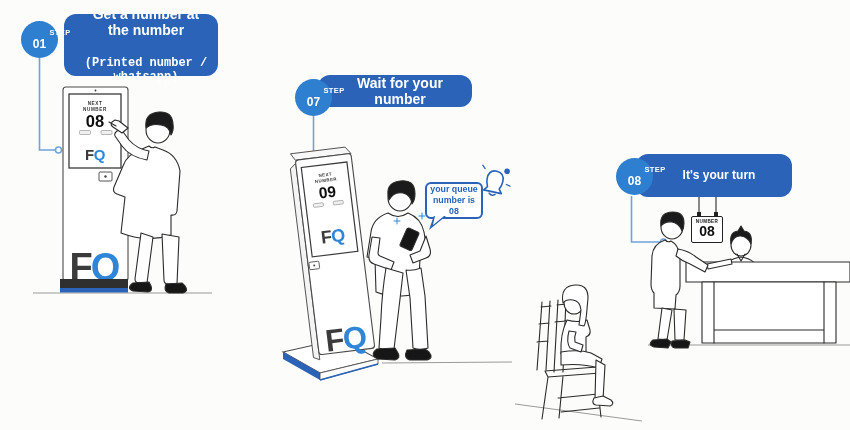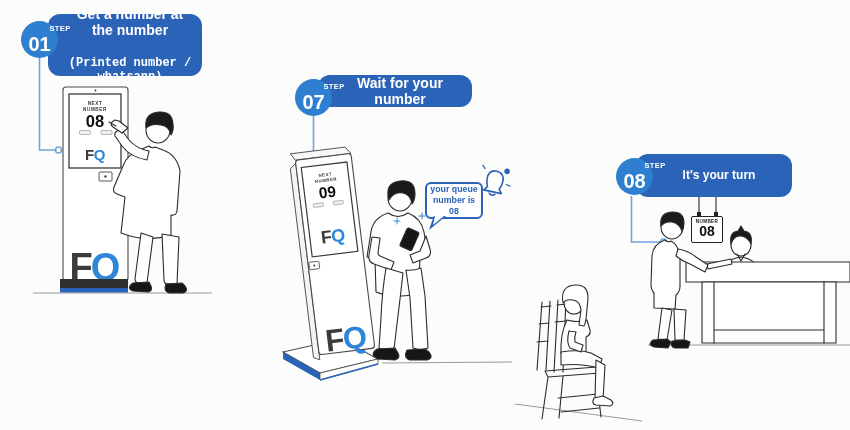--- a/index.html
+++ b/index.html
@@ -9,29 +9,29 @@
   }
   .canvas svg.art{position:absolute;left:0;top:0;z-index:1;}
   svg text{font-family:"Liberation Sans",sans-serif;}
 
   
   .badge-circ{
     position:absolute;width:37px;height:37px;border-radius:50%;background:#2e7fd0;color:#fff;
     display:flex;flex-direction:column;align-items:center;justify-content:center;z-index:4;
   }
   .badge-circ .bstep{font-size:7.5px;font-weight:700;letter-spacing:.4px;line-height:1;margin-left:41px;}
-  .badge-circ .bnum{font-size:20px;font-weight:800;line-height:1;margin-top:1px;}
+  .badge-circ .bnum{font-size:12px;font-weight:800;line-height:1;margin-top:1px;}
   .pill{
     position:absolute;background:#2a63b7;border-radius:12px;color:#fff;z-index:3;
     display:flex;flex-direction:column;align-items:center;justify-content:center;
     text-align:center;box-sizing:border-box;padding:3px 6px 3px 16px;
   }
   .pill .t{font-weight:700;font-size:14px;line-height:1.15;}
   .pill .s{font-size:12px;font-weight:600;margin-top:18px;font-family:Liberation Mono, monospace;}
-  .pill-1{left:48px;top:14px;width:154px;height:62px;}
+  .pill-1{left:64px;top:14px;width:154px;height:62px;}
   .circ-1{left:21px;top:21px;}
   .pill-2{left:318px;top:75px;width:154px;height:32px;}
   .circ-2{left:295px;top:79px;}
   .pill-3{left:636px;top:154px;width:156px;height:43px;}
   .pill-3 .t{font-size:12px;}
   .circ-3{left:616px;top:158px;}
 
   
   .bubble{
     position:absolute;left:425px;top:182px;width:54px;height:33px;z-index:3;

